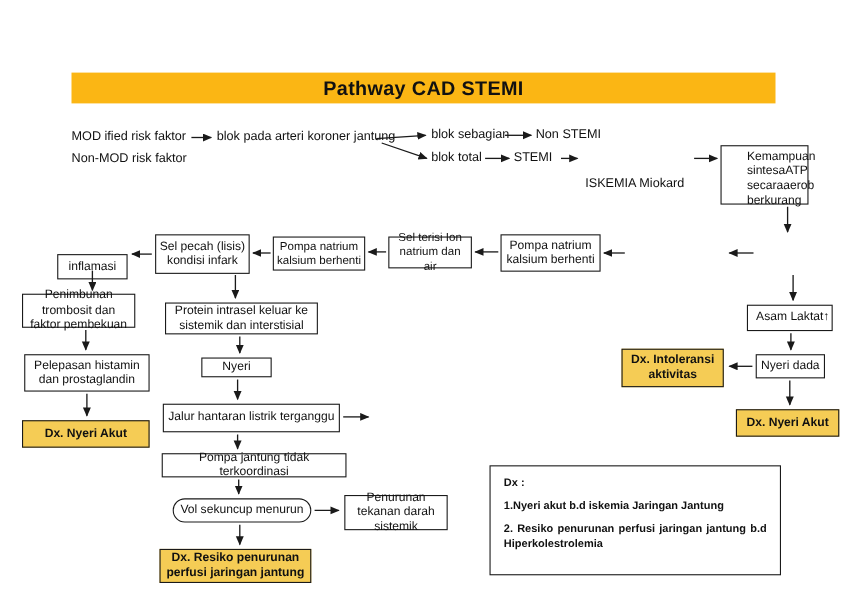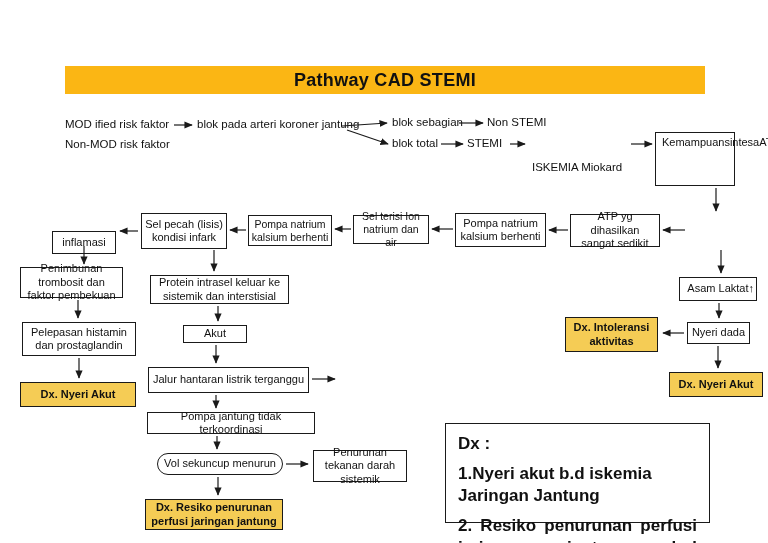--- a/index.html
+++ b/index.html
@@ -12,27 +12,27 @@
     background:#FBB614;display:flex;align-items:center;justify-content:center;
     font-weight:bold;font-size:18px;letter-spacing:.3px;
   }
   .label{position:absolute;font-size:11.5px;white-space:nowrap;line-height:1;}
   .box{
     position:absolute;background:#fff;border:1.4px solid #1a1a1a;
     display:flex;align-items:center;justify-content:center;text-align:center;
     font-size:11px;line-height:1.22;box-sizing:border-box;padding:1px 2px;
   }
   .dx{background:#F5CC55;font-weight:bold;}
-  .just{flex-direction:row;align-items:stretch;justify-content:space-between;
-        text-align:left;padding:3px 6px;}
+  .just{flex-direction:column;align-items:stretch;justify-content:space-between;
+        text-align:left;padding:3px 23px;}
   .jline{display:flex;justify-content:space-between;width:100%;}
   .summary{
     position:absolute;left:445px;top:423px;width:265px;height:100px;
     border:1.6px solid #1a1a1a;background:#fff;box-sizing:border-box;
-    padding:9px 12px;font-weight:bold;font-size:17px;line-height:1.3;
+    padding:9px 12px;font-weight:bold;font-size:10px;line-height:1.3;
   }
   .summary .s-item{margin-top:8px;}
   .summary .s2{text-align:justify;}
   svg.arrows{position:absolute;left:0;top:0;pointer-events:none;}
   svg.arrows line{stroke:#1a1a1a;stroke-width:1.2;}
 </style>
 </head>
 <body>
 
 <div class="canvas">
@@ -58,33 +58,32 @@
       </div>
     <div class="jline">
         <span>secara</span>
         <span>aerob</span>
       </div>
     <div class="jline">
         <span>berkurang</span>
       </div>
   </div>
 
-  <div class="box" style="left:570px;top:214px;width:90px;height:33px;">ATP yg dihasilkan sangat sedikit</div>
   <div class="box" style="left:455px;top:213px;width:91px;height:34px;">Pompa natrium kalsium berhenti</div>
   <div class="box" style="left:353px;top:215px;width:76px;height:29px;font-size:10.5px;">Sel terisi Ion natrium dan air</div>
   <div class="box" style="left:248px;top:215px;width:84px;height:31px;font-size:10.5px;">Pompa natrium kalsium berhenti</div>
   <div class="box" style="left:141px;top:213px;width:86px;height:36px;">Sel pecah (lisis) kondisi infark</div>
   <div class="box" style="left:52px;top:231px;width:64px;height:23px;">inflamasi</div>
 
   <div class="box" style="left:20px;top:267px;width:103px;height:31px;">Penimbunan trombosit dan faktor pembekuan</div>
   <div class="box" style="left:22px;top:322px;width:114px;height:34px;">Pelepasan histamin dan prostaglandin</div>
   <div class="box dx" style="left:20px;top:382px;width:116px;height:25px;">Dx. Nyeri Akut</div>
 
   <div class="box" style="left:150px;top:275px;width:139px;height:29px;">Protein intrasel keluar ke sistemik dan interstisial</div>
-  <div class="box" style="left:183px;top:325px;width:64px;height:18px;">Akut</div>
+  <div class="box" style="left:183px;top:325px;width:64px;height:18px;">Nyeri</div>
   <div class="box" style="left:148px;top:367px;width:161px;height:26px;">Jalur hantaran listrik terganggu</div>
   <div class="box" style="left:147px;top:412px;width:168px;height:22px;">Pompa jantung tidak terkoordinasi</div>
   <div class="box" style="left:157px;top:453px;width:126px;height:22px;border-radius:11px;">Vol sekuncup menurun</div>
   <div class="box" style="left:313px;top:450px;width:94px;height:32px;text-align:center;">Penurunan tekanan darah sistemik</div>
   <div class="box dx" style="left:145px;top:499px;width:138px;height:31px;">Dx. Resiko penurunan perfusi jaringan jantung</div>
 
   <div class="box" style="left:679px;top:277px;width:78px;height:24px;justify-content:flex-end;">
     <span>Asam Laktat</span>
       <span style="font-weight:bold;">↑</span>
   </div>

